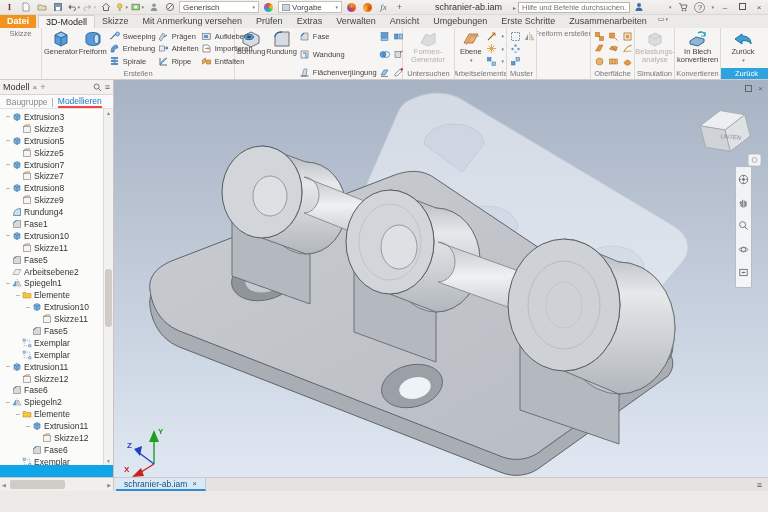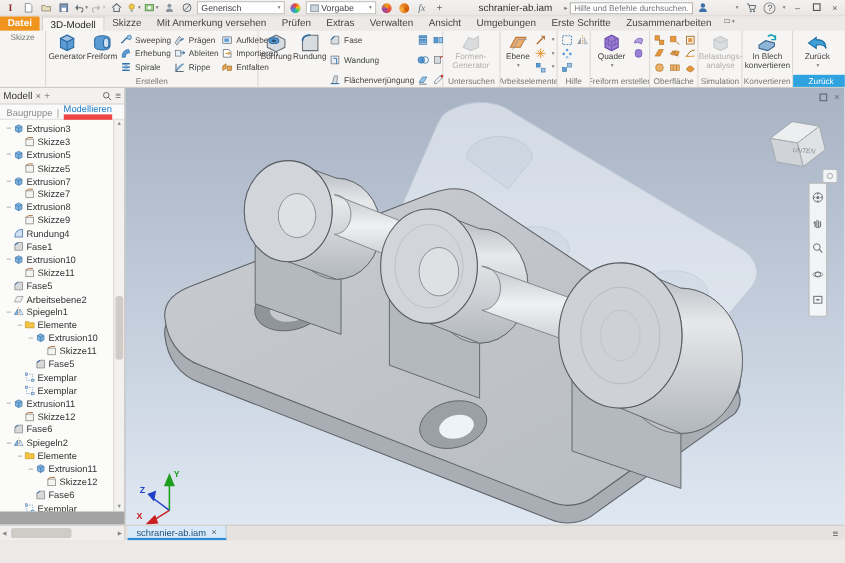--- a/index.html
+++ b/index.html
@@ -36,26 +36,26 @@
   .rlabel.blue{background:#2ea3e0;color:#fff}
   .bigbtn{width:38px;display:flex;flex-direction:column;align-items:center;text-align:center;color:#444;font-size:7.5px;line-height:8px;padding-top:1px}
   .bigbtn .bicon{height:18px;display:flex;align-items:center;justify-content:center}
   .bigbtn.disabled{color:#b3b0ad}
   .smallcol{display:flex;flex-direction:column;justify-content:space-between;padding:1px 0}
   .smallbtn{display:flex;align-items:center;gap:2px;font-size:7.5px;height:12px;color:#444;white-space:nowrap}
   .iconbtn{height:12px;display:flex;align-items:center;justify-content:center;width:13px}
   svg.i{display:block}
 
   
-  .browser{position:absolute;left:0;top:80px;width:114px;height:397px;background:#a3a3a3;border-right:1px solid #c9c6c2}
+  .browser{position:absolute;left:0;top:80px;width:114px;height:397px;background:#0ea5e9;border-right:1px solid #c9c6c2}
   .bheader{height:15px;display:flex;align-items:center;padding:0 3px;gap:3px;border-bottom:1px solid #d8d5d1;background:#f2f1ef;font-size:9px}
   .bheader .bx{color:#666;font-size:8px}
   .bmodes{height:14px;display:flex;align-items:center;gap:4px;padding:0 6px;font-size:8.5px;border-bottom:1px solid #e2dfdc;background:#fbfafa}
   .bmodes .sep{color:#999}
-  .mode-active{color:#1b7ac2;border-bottom:5px solid #ef4444}
+  .mode-active{color:#1b7ac2;border-bottom:2px solid #ef4444}
   .mode-idle{color:#8a8a8a}
   .btree{position:absolute;left:0;top:29px;right:10px;bottom:12px;overflow:hidden;background:#fbfbfa;padding-top:2px}
   .trow{display:flex;align-items:center;height:11.9px;white-space:nowrap;font-size:8.5px;color:#333}
   .trow .exp{width:8px;color:#888;font-size:8px;text-align:center;flex:0 0 auto}
   .trow .ticon{width:11px;height:10px;flex:0 0 auto;display:flex;align-items:center}
   .trow .ticon svg{width:10px;height:10px}
   .trow .tlabel{margin-left:1px}
   .vscroll{position:absolute;right:0;top:29px;bottom:12px;width:10px;background:#f2f1ef;border-left:1px solid #dedbd7;display:flex;flex-direction:column;align-items:center;justify-content:space-between;font-size:5px;color:#888;padding:1px 0}
   .vthumb{position:absolute;left:1px;right:1px;top:160px;height:58px;background:#cfccc8;border-radius:3px}
 
@@ -513,49 +513,24 @@
               <svg class="i" width="11" height="11" viewBox="0 0 11 11">
                 <path d="M1 9 4 3v6z" fill="#8d939a"></path>
                 <path d="M10 9 7 3v6z" fill="#cdd3d9" stroke="#8d939a" stroke-width=".4"></path>
                 <path d="M5.5 1v9" stroke="#d9822b" stroke-dasharray="1.2 1" stroke-width=".7"></path>
               </svg>
             </span>
           <span class="iconbtn"></span>
           <span class="iconbtn"></span>
         </div>
       </div>
-      <div class="rlabel">Hilfe</div>
+      <div class="rlabel">Muster</div>
     </div>
 
     <div class="rgroup" style="width:54px">
-      <div class="rbody">
-        <div class="bigbtn" style="width:34px">
-          <span class="bicon">
-              <svg class="i" width="20" height="20" viewBox="0 0 20 20">
-                <path d="M4 6 10 3l6 3v8l-6 3-6-3z" fill="#9b7fd4" stroke="#6a4bac"></path>
-                <path d="M4 6l6 3 6-3M10 9v8M4 10l6 3 6-3M7 4.5v8M13 4.5v8" fill="none" stroke="#6a4bac" stroke-width=".6"></path>
-              </svg>
-            </span>
-          <span>Quader</span>
-          <span class="caret">▾</span>
-        </div>
-        <div class="smallcol">
-          <span class="iconbtn">
-              <svg class="i" width="11" height="11" viewBox="0 0 11 11">
-                <path d="M1.5 8C3 3 8 3 9.5 5L8 9C6 7 3 8 1.5 8z" fill="#b39ddb" stroke="#6a4bac" stroke-width=".6"></path>
-              </svg>
-            </span>
-          <span class="iconbtn">
-              <svg class="i" width="11" height="11" viewBox="0 0 11 11">
-                <rect x="2.5" y="2" width="6" height="7" rx="2.5" fill="#9b7fd4" stroke="#6a4bac" stroke-width=".6"></rect>
-              </svg>
-            </span>
-          <span class="iconbtn"></span>
-        </div>
-      </div>
       <div class="rlabel">Freiform erstellen</div>
     </div>
 
     <div class="rgroup" style="width:44px">
       <div class="rbody">
         <div class="smallcol">
             <span class="iconbtn">
               <svg class="i" width="11" height="11" viewBox="0 0 11 11">
                 <rect x="1.5" y="1.5" width="4" height="4" fill="#e8963c" stroke="#a66a1e" stroke-width=".5"></rect>
                 <rect x="5.5" y="5.5" width="4" height="4" fill="#e8963c" stroke="#a66a1e" stroke-width=".5"></rect>

